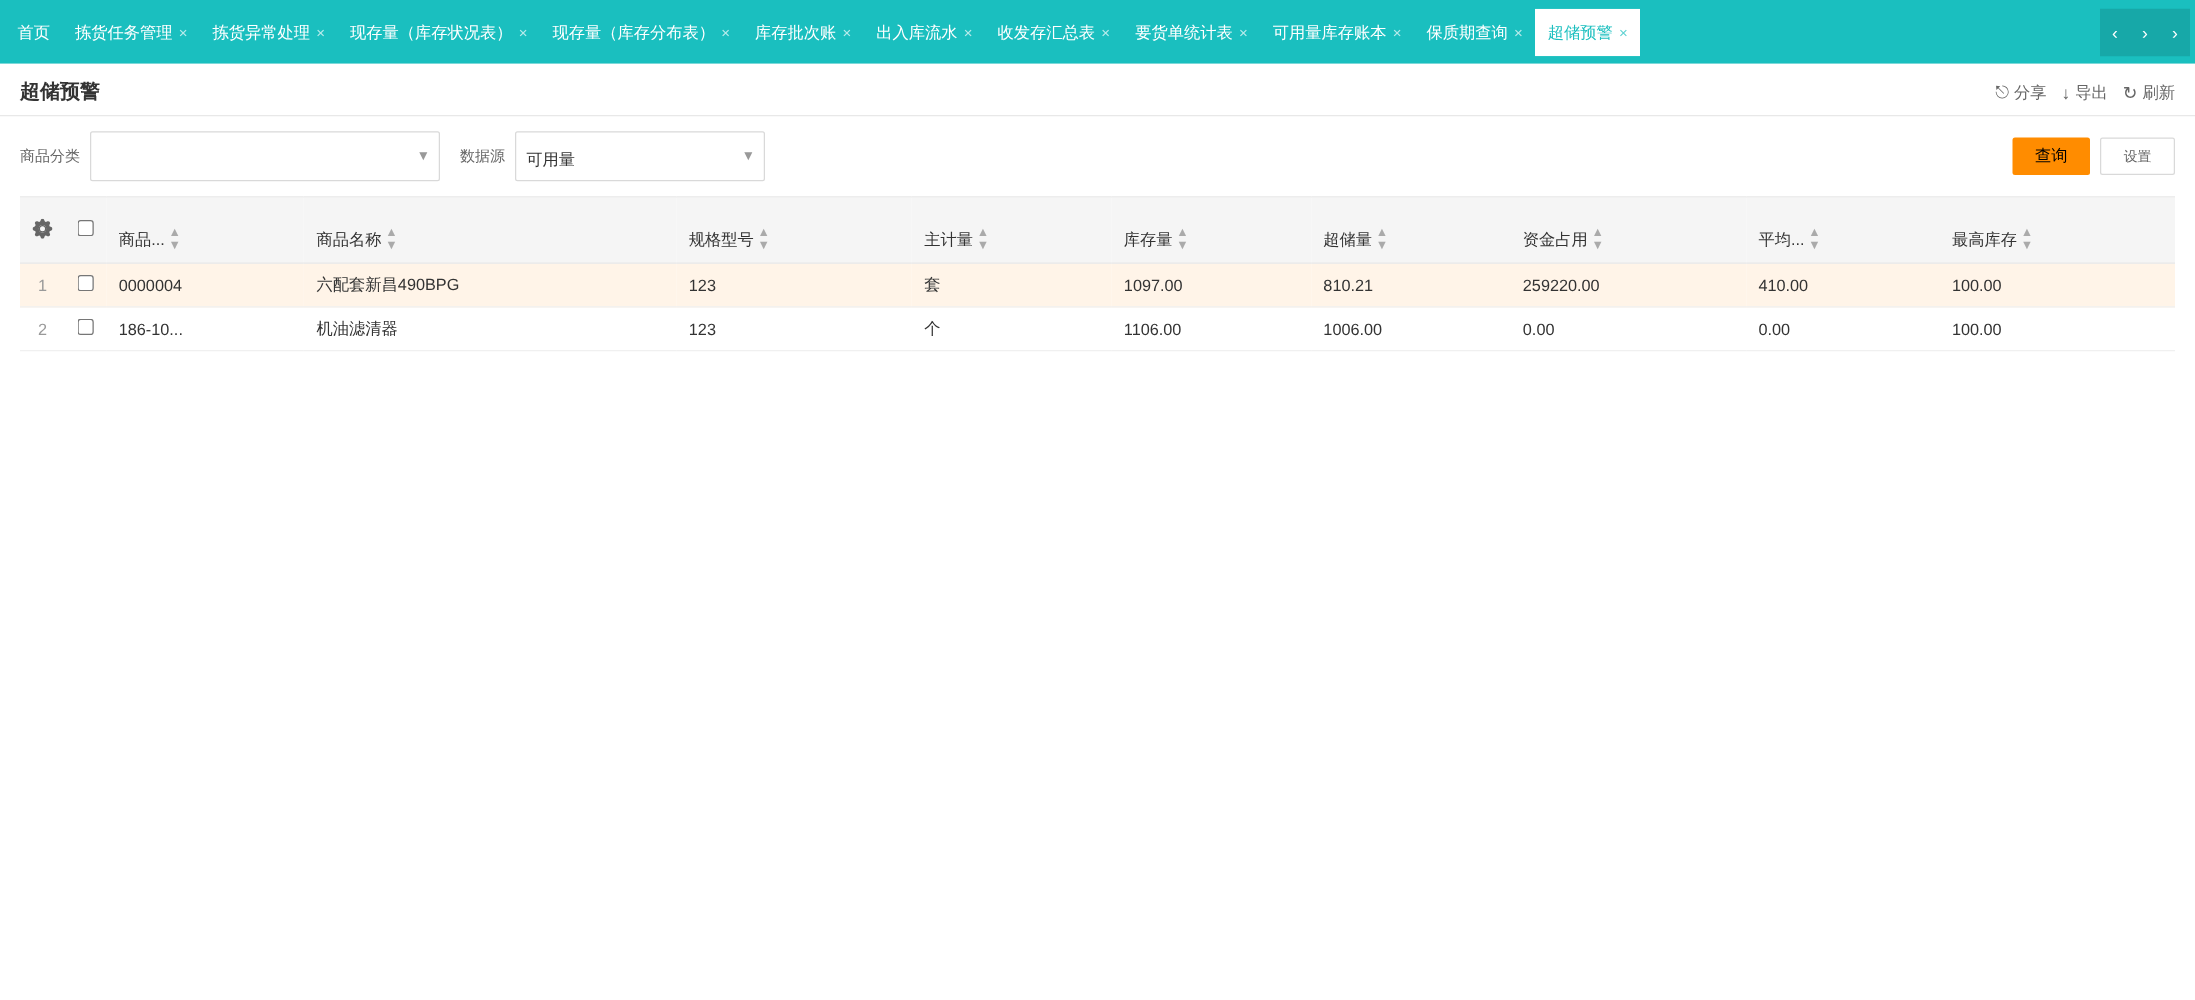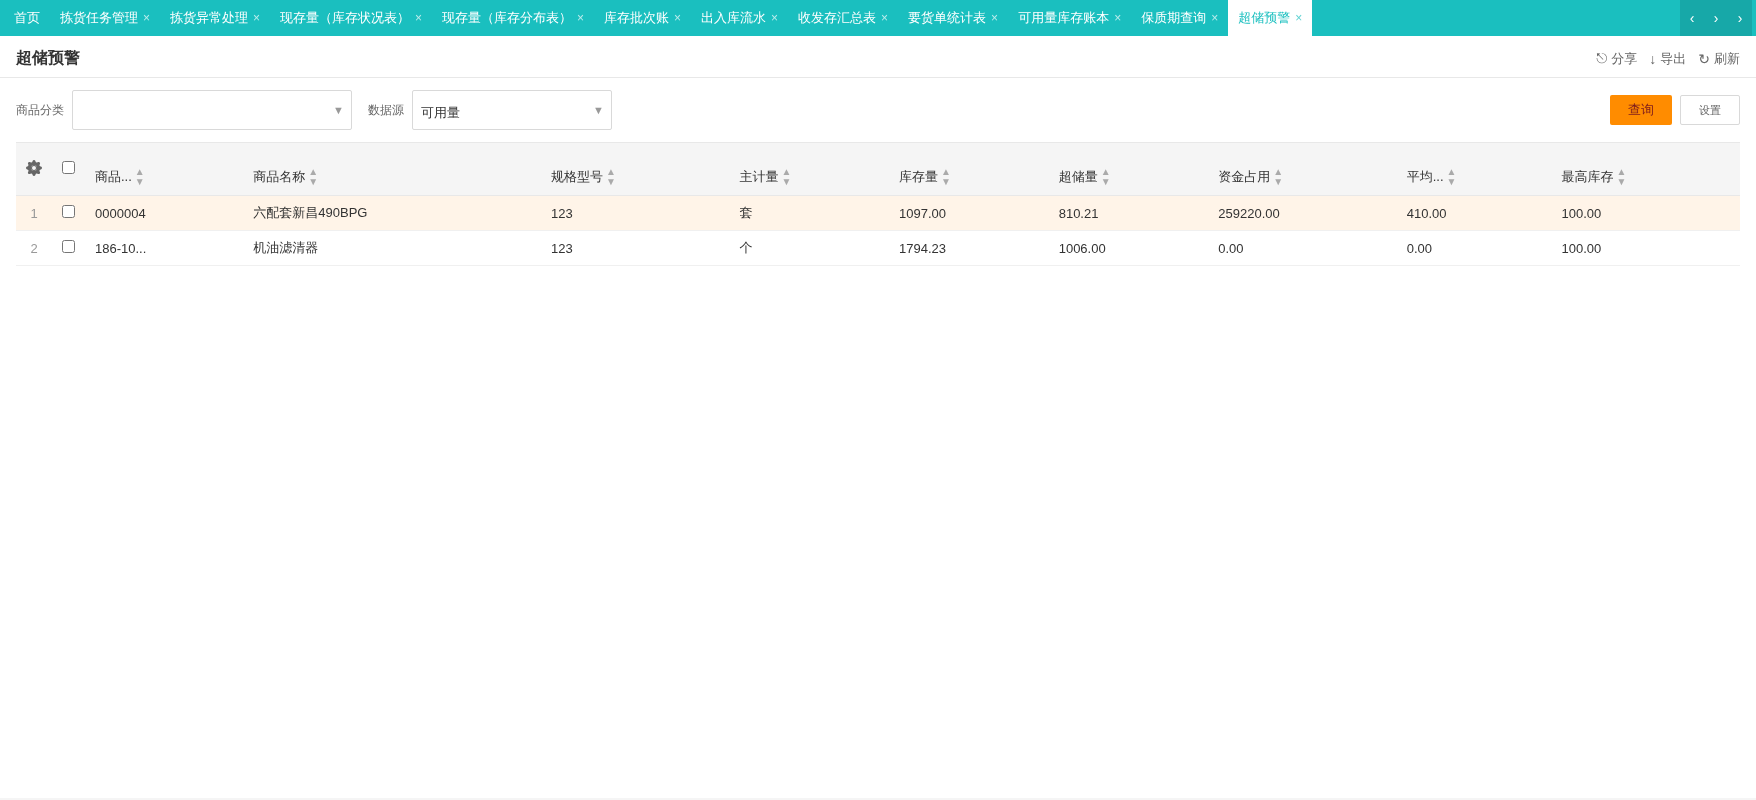--- a/index.html
+++ b/index.html
@@ -3,21 +3,21 @@
   <meta charset="utf-8">
   <style>
     * { box-sizing: border-box; margin: 0; padding: 0; }
     body { font-family: "Microsoft YaHei", SimHei, sans-serif; font-size: 13px; background: #f5f5f5; color: #333; }
 
     
     .top-nav {
       background: #1abfbf;
       display: flex;
       align-items: center;
-      height: 36px;
+      height: 51px;
       padding: 0 4px;
       overflow: hidden;
     }
     .top-nav .nav-item {
       color: #fff;
       padding: 0 10px;
       height: 38px;
       display: flex;
       align-items: center;
       cursor: pointer;
@@ -131,21 +131,21 @@
       pointer-events: none;
       font-size: 11px;
     }
     .filter-actions {
       margin-left: auto;
       display: flex;
       gap: 8px;
     }
     .btn-query {
       background: #ff8c00;
-      color: #7f1d1d;
+      color: #000000;
       border: none;
       border-radius: 2px;
       padding: 5px 18px;
       cursor: pointer;
       font-size: 13px;
       height: 30px;
     }
     .btn-settings {
       background: #fff;
       color: #666;
@@ -387,21 +387,21 @@
     </tr>
           <tr>
       <td class="row-num gear-cell">2</td>
       <td class="checkbox-cell">
         <input type="checkbox" style="">
       </td>
       <td>186-10...</td>
       <td>机油滤清器</td>
       <td>123</td>
       <td>个</td>
-      <td>1794.23</td>
+      <td>1106.00</td>
       <td>1006.00</td>
       <td>0.00</td>
       <td>0.00</td>
       <td>100.00</td>
     </tr>
         </tbody>
     </table>
   </div>
 
 </div>

